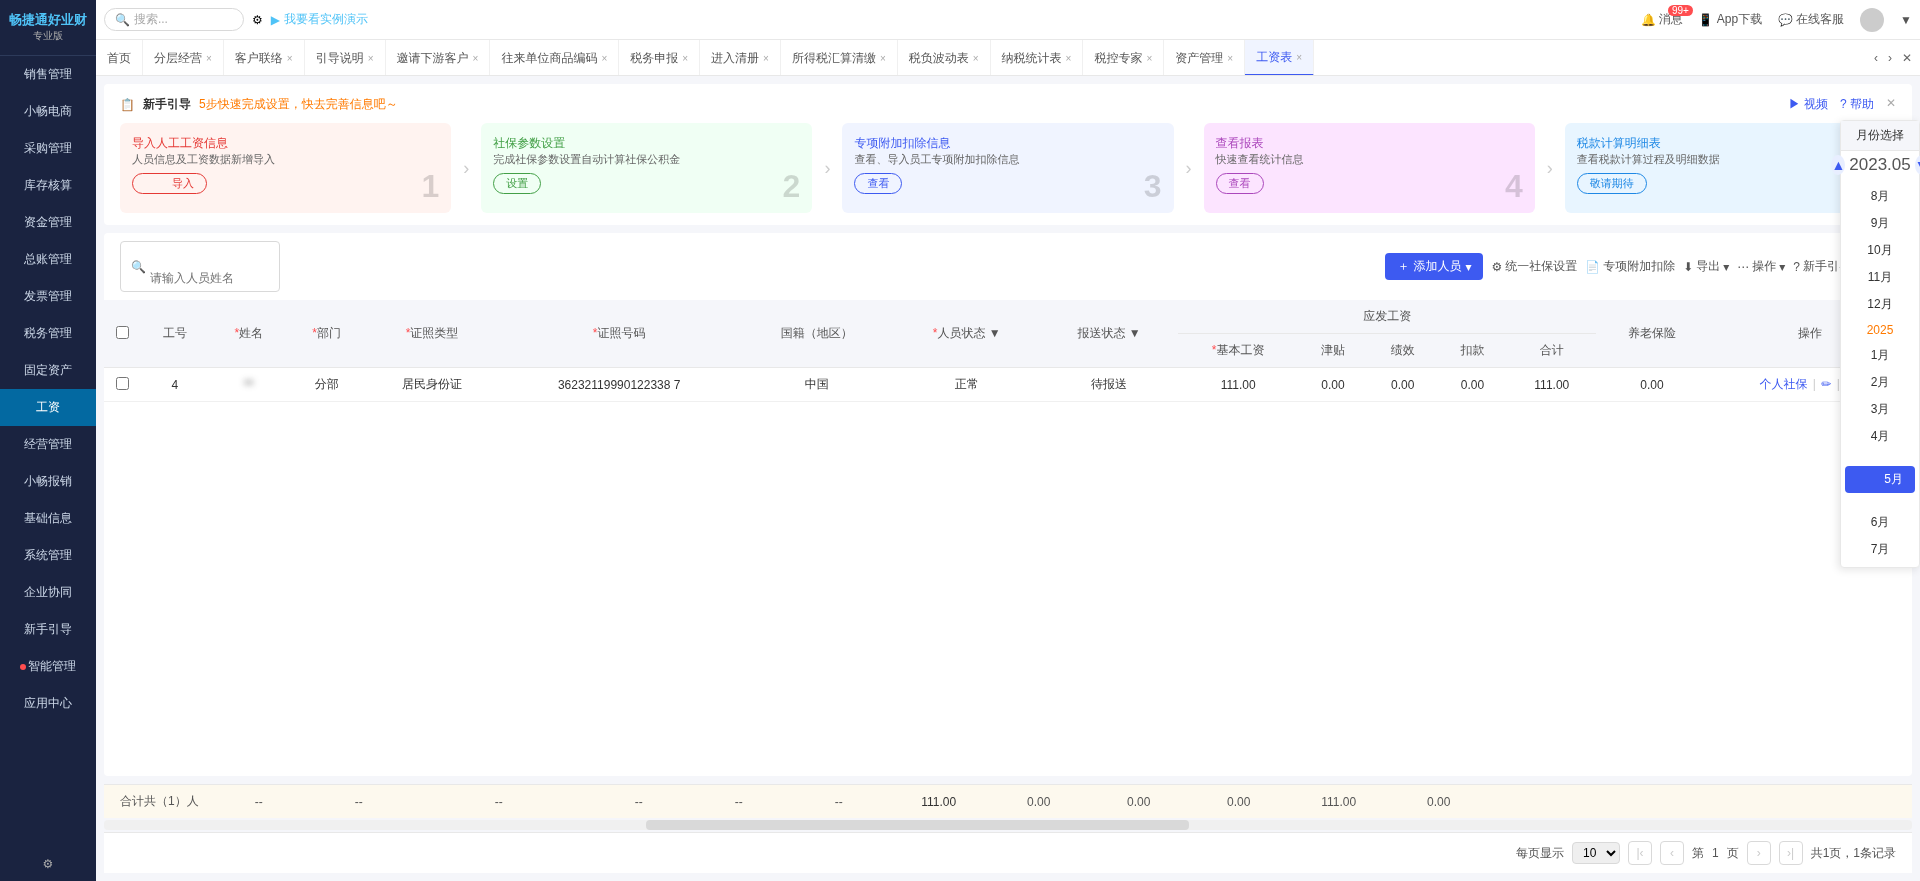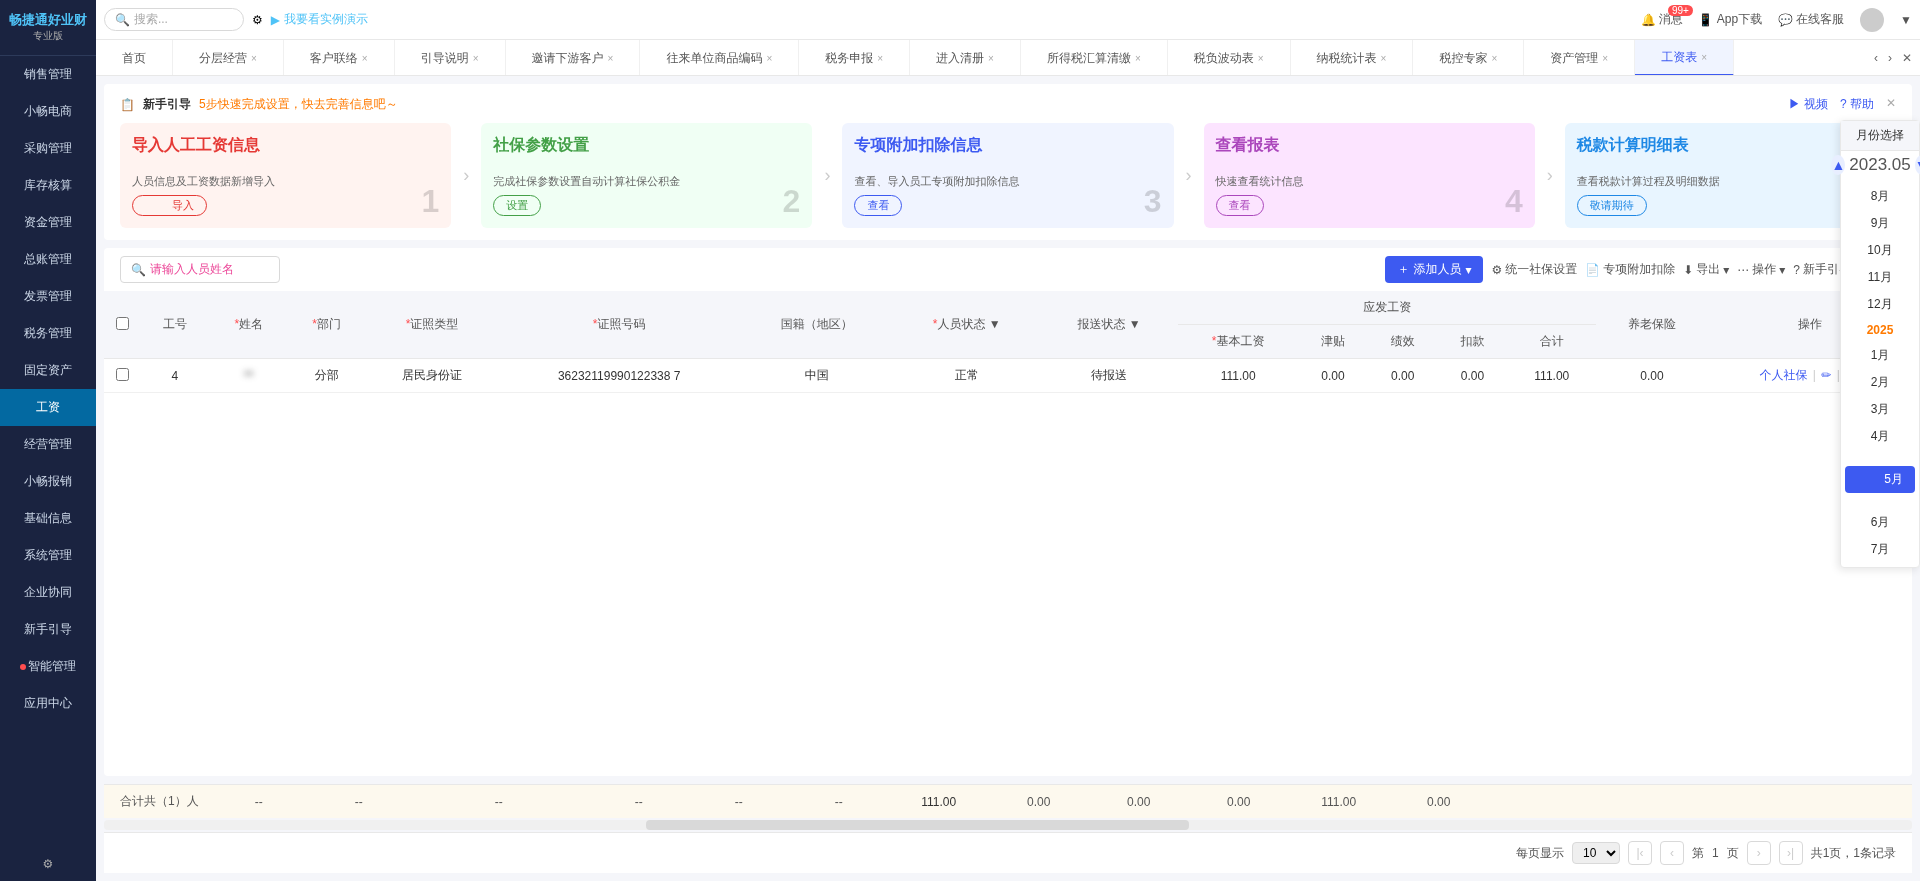--- a/index.html
+++ b/index.html
@@ -23,36 +23,36 @@
     .topbar-demo { color: #4fc3f7; font-size: 12px; display: flex; align-items: center; gap: 4px; cursor: pointer; }
     .topbar-right { margin-left: auto; display: flex; align-items: center; gap: 16px; }
     .topbar-msg { position: relative; cursor: pointer; color: #555; font-size: 12px; display: flex; align-items: center; gap: 3px; }
     .badge { background: #ff4d4f; color: #fff; border-radius: 8px; font-size: 10px; padding: 0 4px; position: absolute; top: -6px; right: -10px; }
     .topbar-btn { color: #555; font-size: 12px; cursor: pointer; display: flex; align-items: center; gap: 3px; }
     .avatar { width: 24px; height: 24px; border-radius: 50%; background: #ccc; display: inline-block; }
 
     
     .tabbar { background: #fff; height: 36px; display: flex; align-items: center; border-bottom: 1px solid #e8e8e8; overflow-x: auto; flex-shrink: 0; position: relative; }
     .tabbar::-webkit-scrollbar { display: none; }
-    .tab-item { display: flex; align-items: center; padding: 0 26px; height: 36px; font-size: 12px; color: #555; border-right: 1px solid #f0f0f0; white-space: nowrap; cursor: pointer; gap: 4px; flex-shrink: 0; }
+    .tab-item { display: flex; align-items: center; padding: 0 11px; height: 36px; font-size: 12px; color: #555; border-right: 1px solid #f0f0f0; white-space: nowrap; cursor: pointer; gap: 4px; flex-shrink: 0; }
     .tab-item.active { color: #3d5af1; border-bottom: 2px solid #3d5af1; background: #f0f4ff; }
     .tab-close { color: #aaa; font-size: 10px; cursor: pointer; }
     .tab-nav { display: flex; align-items: center; margin-left: auto; padding: 0 4px; gap: 2px; }
     .tab-nav-btn { cursor: pointer; padding: 2px 4px; color: #666; }
 
     
     .content { flex: 1; overflow: hidden; display: flex; flex-direction: column; background: #f5f6fa; }
 
     
     .guide-banner { background: #fff; margin: 8px; border-radius: 4px; padding: 12px 16px; flex-shrink: 0; }
     .guide-title { font-size: 13px; color: #333; font-weight: bold; margin-bottom: 4px; display: flex; align-items: center; gap: 8px; }
     .guide-steps { display: flex; gap: 12px; margin-top: 10px; align-items: stretch; }
     .guide-step { flex: 1; border-radius: 6px; padding: 12px; position: relative; min-height: 90px; }
     .guide-step-num { font-size: 32px; font-weight: bold; position: absolute; bottom: 8px; right: 12px; opacity: 0.15; }
-    .guide-step h4 { font-size: 16px; font-weight: bold; margin-bottom: 18px; }
+    .guide-step h4 { font-size: 12px; font-weight: normal; margin-bottom: 0; }
     .guide-step p { font-size: 11px; color: #666; line-height: 1.4; }
     .guide-step-btn { display: inline-block; border-radius: 12px; padding: 2px 12px; font-size: 11px; cursor: pointer; margin-top: 6px; border: 1px solid; }
     .step1 { background: #fff3f0; }
     .step1 h4 { color: #e53935; }
     .step1 .guide-step-btn { border-color: #e53935; color: #e53935; padding-left: 39px; }
     .step2 { background: #f0fff4; }
     .step2 h4 { color: #43a047; }
     .step2 .guide-step-btn { border-color: #43a047; color: #43a047; }
     .step3 { background: #f0f4ff; }
     .step3 h4 { color: #3d5af1; }
@@ -95,21 +95,21 @@
     .page-btn.disabled { color: #ccc; cursor: default; }
 
     
     .month-picker { position: fixed; right: 0; top: 120px; width: 80px; background: #fff; border: 1px solid #e8e8e8; border-radius: 4px; box-shadow: -2px 2px 8px rgba(0,0,0,0.1); z-index: 100; }
     .month-picker-title { background: #f5f6fa; padding: 6px 8px; font-size: 12px; color: #333; text-align: center; border-bottom: 1px solid #e8e8e8; }
     .month-nav { display: flex; align-items: center; justify-content: center; padding: 4px; gap: 4px; }
     .month-nav-btn { cursor: pointer; color: #3d5af1; background: #e8eeff; border-radius: 50%; width: 20px; height: 20px; display: flex; align-items: center; justify-content: center; font-size: 14px; }
     .month-list { padding: 4px 0; }
     .month-item { padding: 5px 12px; text-align: center; cursor: pointer; font-size: 12px; color: #333; }
     .month-item.active { background: #3d5af1; color: #fff; border-radius: 4px; margin: 16px 4px; text-align: right; }
-    .month-item.year-highlight { color: #ff7a00; font-weight: bold; }
+    .month-item.year-highlight { color: #ff7a00; font-weight: normal; }
 
     .scrollbar-area { height: 10px; margin: 0 8px; background: #f0f0f0; border-radius: 4px; }
     .scrollbar-thumb { width: 30%; height: 100%; background: #d9d9d9; border-radius: 4px; margin-left: 30%; }
   </style>
 </head>
 <body>
 
 <div class="sidebar">
   <div class="sidebar-logo">
     <div class="sidebar-logo-text">畅捷通好业财</div>
@@ -287,21 +287,21 @@
       <p>查看税款计算过程及明细数据</p>
       <div class="guide-step-btn">敬请期待</div>
       <div class="guide-step-num">5</div>
     </div>
         </div>
     </div>
 
     <div class="toolbar">
       <div class="search-input">
         <span>🔍</span>
-        <span style="color:#ec4899;">请输入人员姓名</span>
+        <span style="color:#737373;margin-top:24px;">请输入人员姓名</span>
       </div>
       <div class="toolbar-right">
         <button class="btn-primary">
           <span>＋</span>
           <span>添加人员</span>
           <span>▾</span>
         </button>
         <div class="toolbar-action">
           <span>⚙</span>
           <span>统一社保设置</span>

